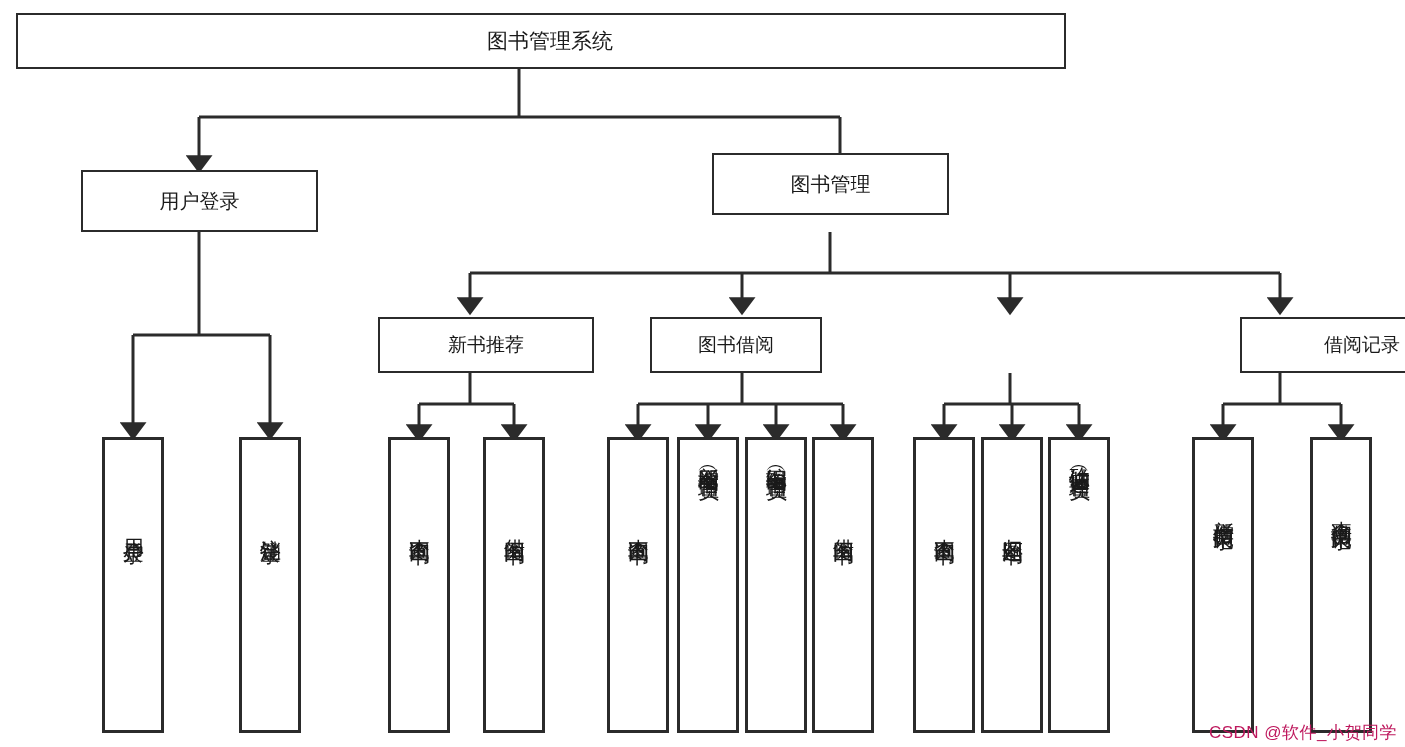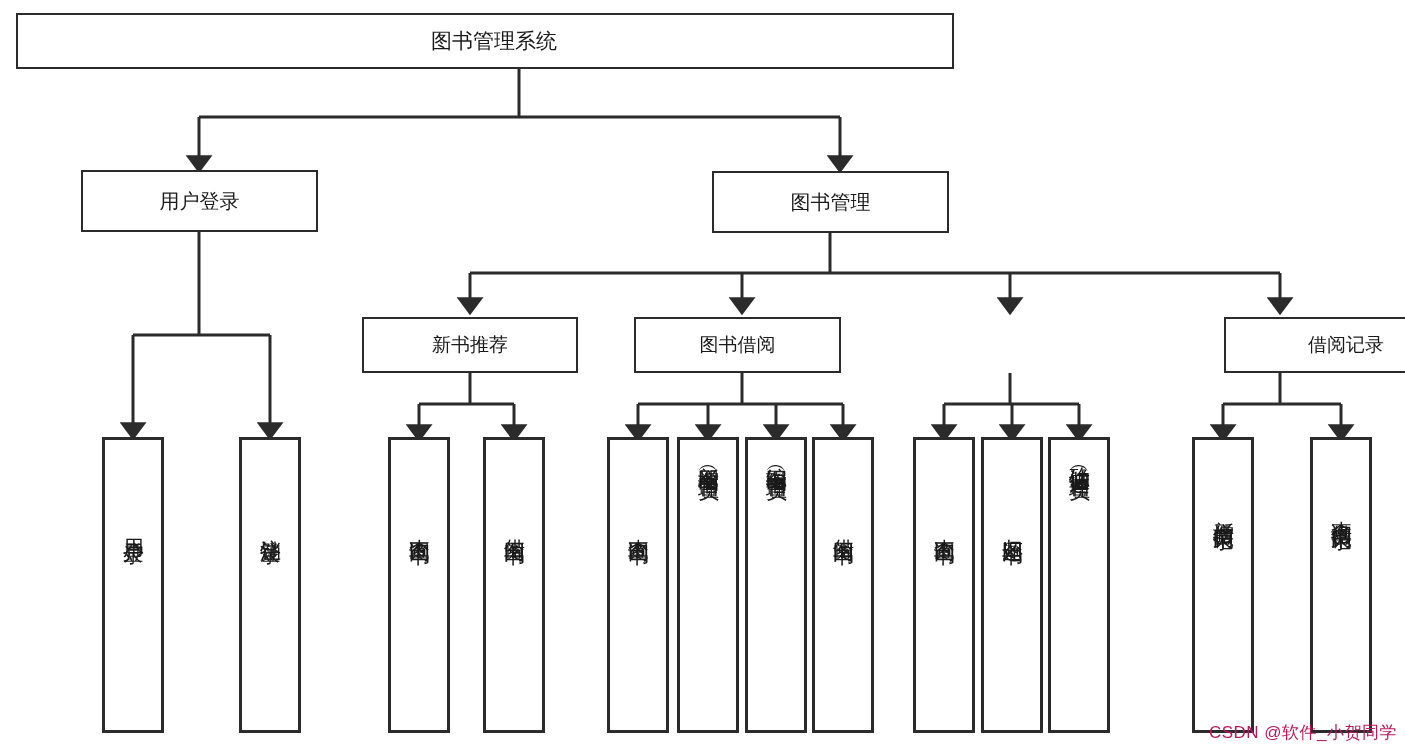--- a/index.html
+++ b/index.html
@@ -16,21 +16,21 @@
     box-sizing:border-box;
     background:#ffffff;
     border:2px solid #2b2b2b;
     display:flex;
     align-items:center;
     justify-content:center;
     color:#1a1a1a;
   }
   .node.level0{font-size:21px;}
   .node.level1{font-size:20px;}
-  .node.level2{font-size:19px;}
+  .node.level2{font-size:19px;margin-left:16px;}
 
   .node.leaf{
     border-width:3px;
     align-items:flex-start;
     justify-content:center;
     padding-top:4px;
   }
   .vtext{
     writing-mode:vertical-rl;
     text-orientation:upright;
@@ -103,35 +103,35 @@
       <path d="M1012,404 L1012,432" marker-end="url(#arrow)"></path>
       <path d="M1079,404 L1079,432" marker-end="url(#arrow)"></path>
 
       <path d="M1280,373 L1280,404"></path>
       <path d="M1223,404 L1341,404"></path>
       <path d="M1223,404 L1223,432" marker-end="url(#arrow)"></path>
       <path d="M1341,404 L1341,432" marker-end="url(#arrow)"></path>
     </g>
   </svg>
 
-  <div class="node level0" style="left:16px;top:13px;width:938px;height:56px;padding-left:18px;">
+  <div class="node level0" style="left:16px;top:13px;width:1050px;height:56px;padding-left:18px;">
     <span>图书管理系统</span>
   </div>
 
   <div class="node level1" style="left:81px;top:170px;width:237px;height:62px;">
     <span>用户登录</span>
   </div>
-  <div class="node level1" style="left:712px;top:171px;width:237px;height:62px;">
+  <div class="node level1" style="left:712px;top:153px;width:237px;height:62px;">
     <span>图书管理</span>
   </div>
 
   <div class="node level2" style="left:362px;top:317px;width:216px;height:56px;">
     <span>新书推荐</span>
   </div>
-  <div class="node level2" style="left:634px;top:317px;width:207px;height:56px;">
+  <div class="node level2" style="left:634px;top:317px;width:172px;height:56px;">
     <span>图书借阅</span>
   </div>
   <div class="node level2" style="left:1224px;top:317px;width:244px;height:56px;">
     <span>借阅记录</span>
   </div>
 
   <div class="node leaf" style="left:102px;top:437px;width:62px;height:296px;">
     <span class="vtext short">用户登录</span>
   </div>
   <div class="node leaf" style="left:239px;top:437px;width:62px;height:296px;">

